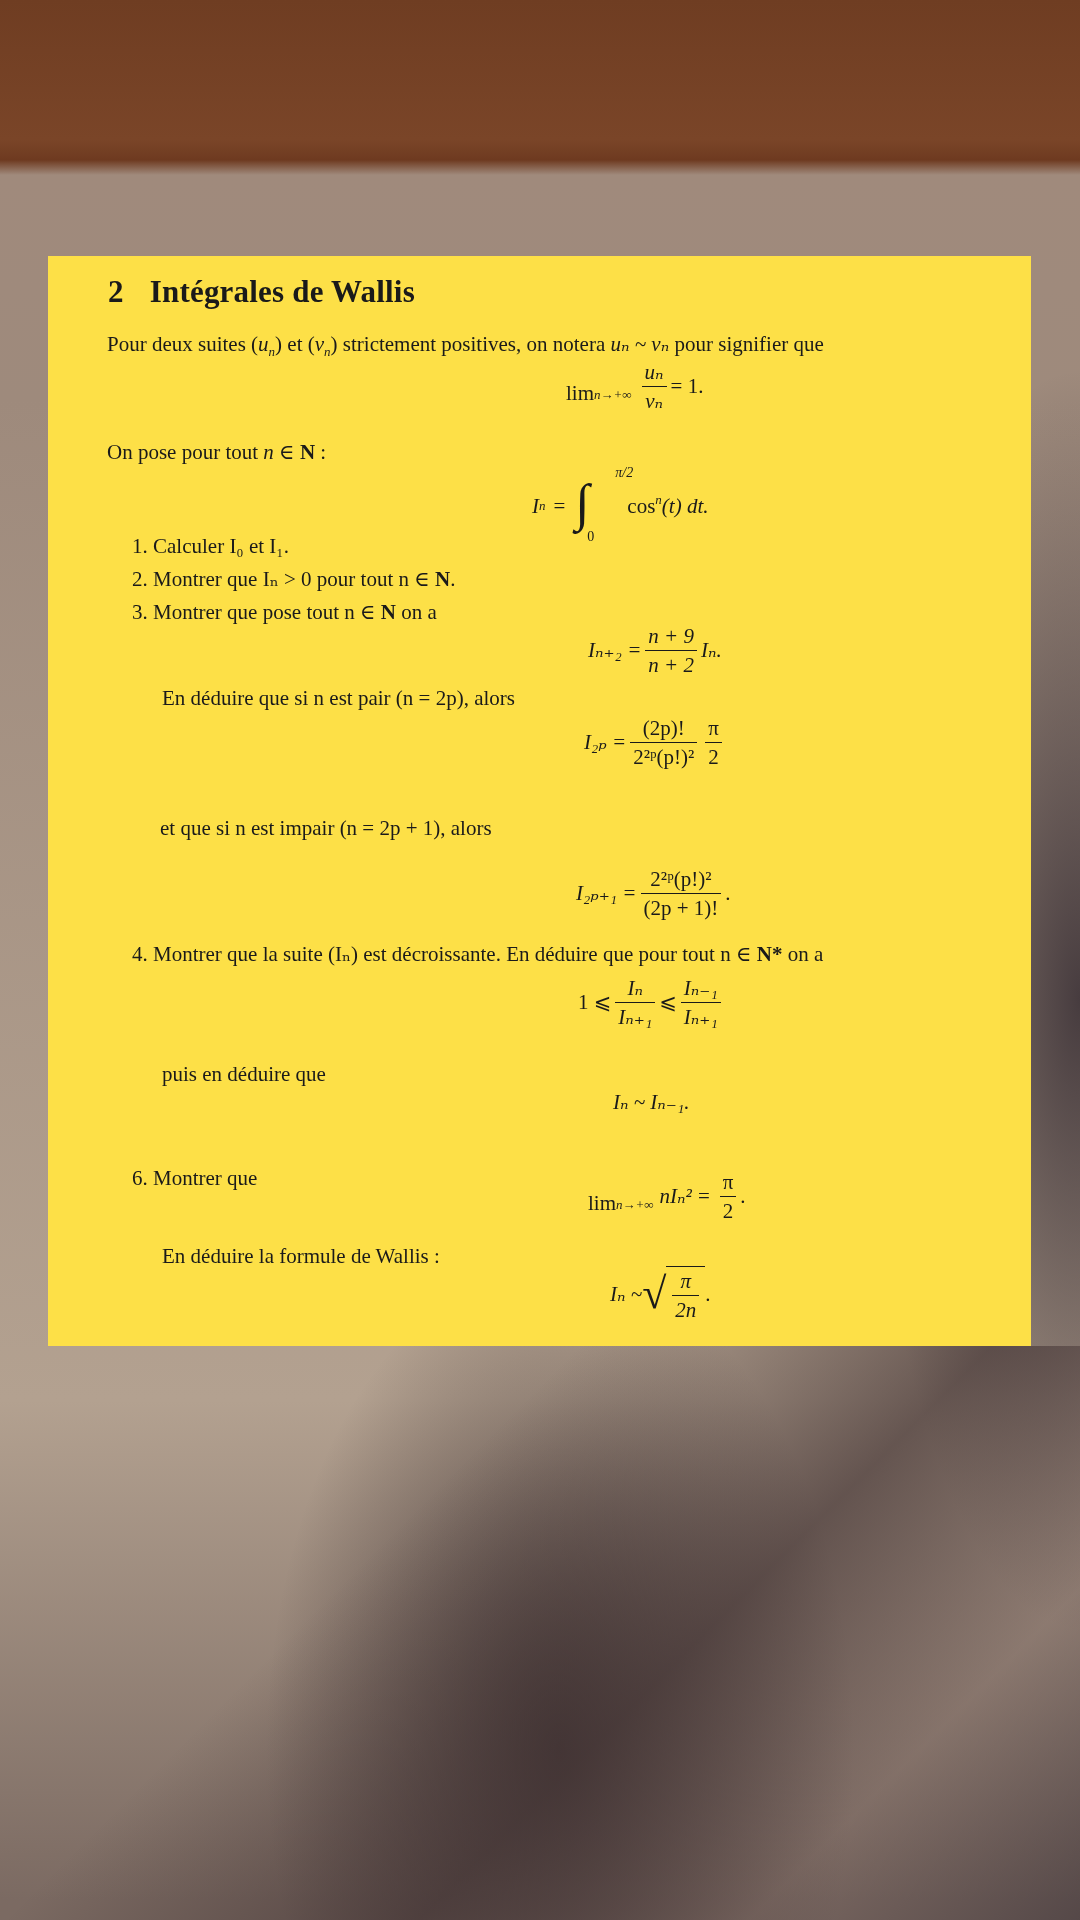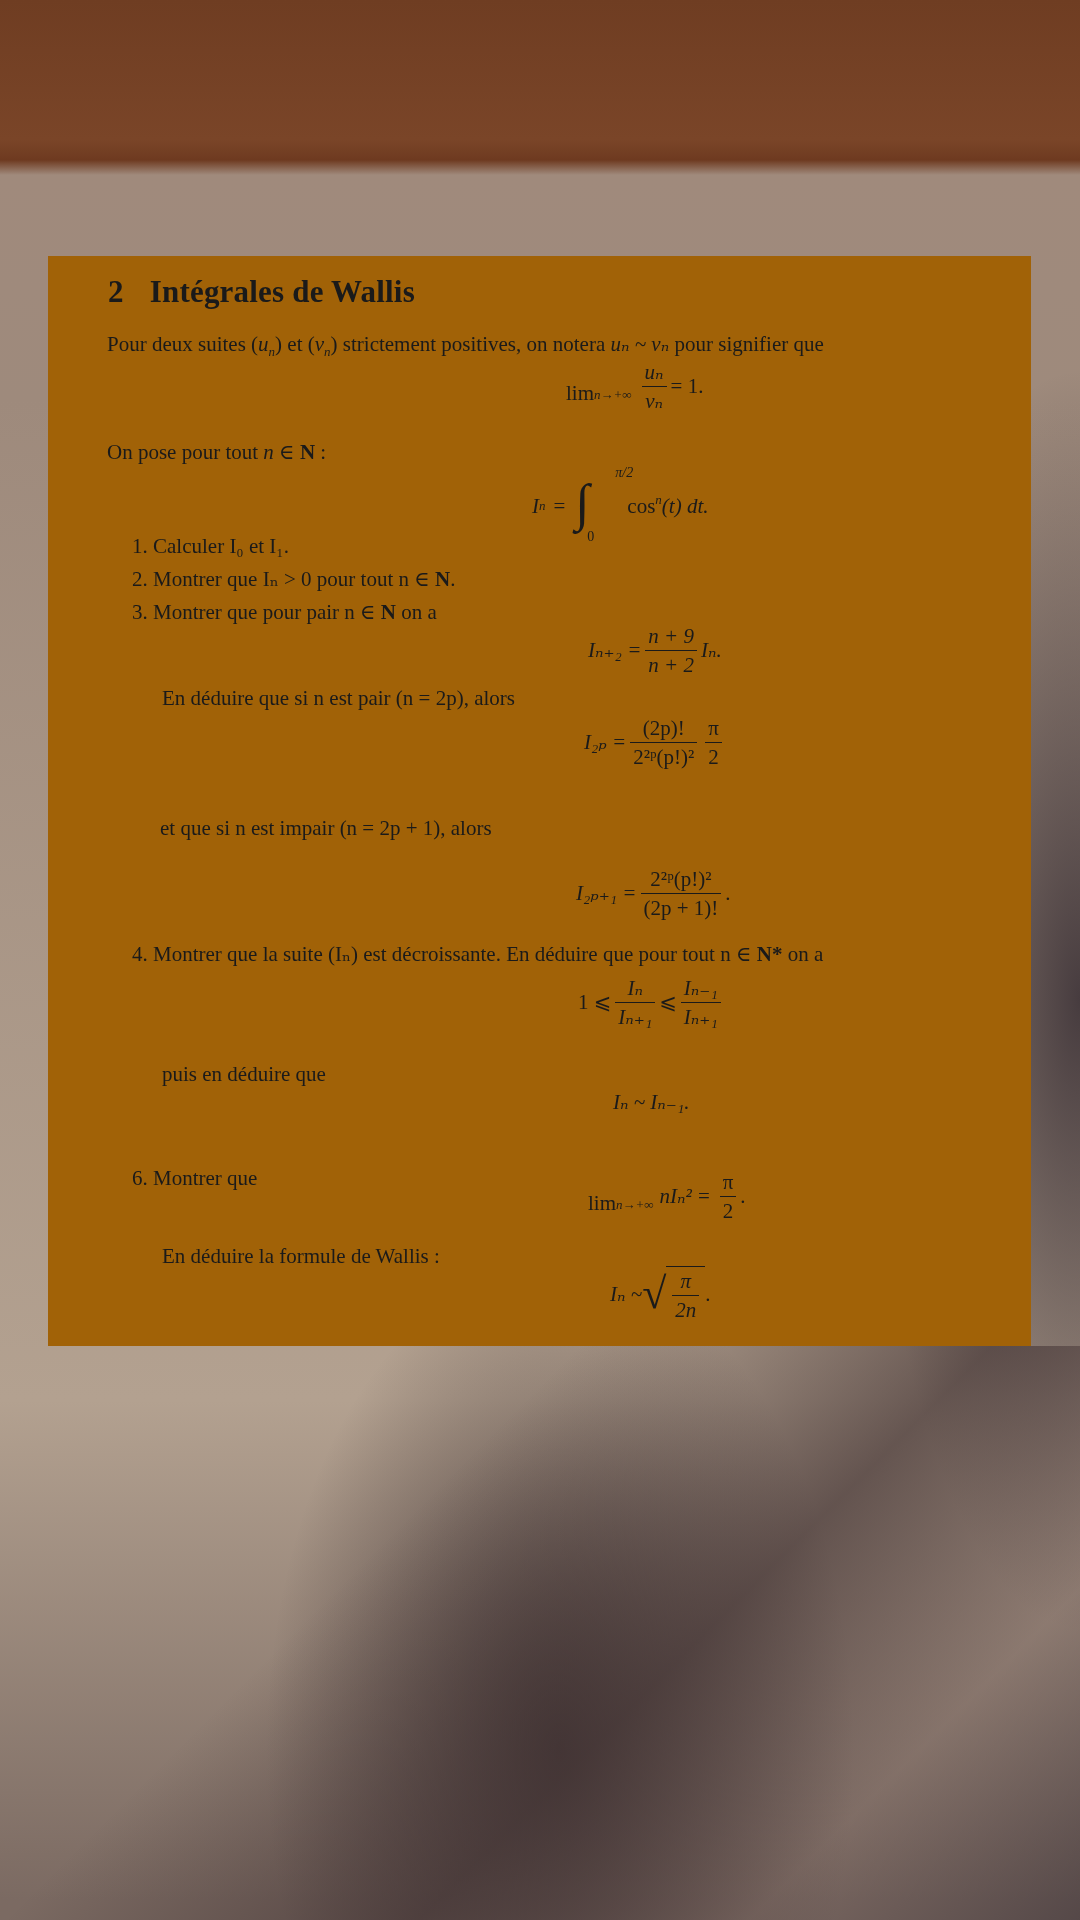--- a/index.html
+++ b/index.html
@@ -11,21 +11,21 @@
       linear-gradient(180deg, #6f3d22 0px, #7a4528 140px, #6e3a20 160px, #a08a7c 175px, #9e8a7c 400px, #b3a190 1400px, #7b6a62 1900px);
     font-family: "Liberation Serif", "DejaVu Serif", serif;
     color:#1a1a1a;
   }
   .shade {
     position:absolute; left:0; top:1346px; width:1080px; height:574px;
     background: linear-gradient(135deg, rgba(190,172,155,0) 35%, rgba(70,55,55,0.7) 60%, rgba(120,100,95,0.4) 80%, rgba(60,50,55,0.6) 100%);
   }
   .page {
     position:absolute; left:48px; top:256px; width:983px; height:1090px;
-    background:#a16207;
+    background:#fde047;
   }
   .heading {
     position:absolute; left:60px; top:18px;
     font-size:31px; font-weight:bold; letter-spacing:0.2px;
   }
   .heading .num { margin-right:26px; }
   .t {
     position:absolute; font-size:21px; white-space:nowrap; line-height:1;
   }
   .m { font-style:italic; }
@@ -99,21 +99,21 @@
     <span>Calculer I₀ et I₁.</span>
   </div>
 
   <div class="t" style="left:84px; top:313px;">
     <span>2.</span>
     <span>Montrer que Iₙ &gt; 0 pour tout n ∈ </span><span class="bold">N</span><span>.</span>
   </div>
 
   <div class="t" style="left:84px; top:346px;">
     <span>3.</span>
-    <span>Montrer que pour pair n ∈ </span><span class="bold">N</span><span> on a</span>
+    <span>Montrer que pose tout n ∈ </span><span class="bold">N</span><span> on a</span>
   </div>
 
   <div class="eq" style="left:540px; top:368px;">
     <span class="m">Iₙ₊₂ =</span>
     <span class="frac">
       <span class="num m">n + 9</span>
       <span class="bar"></span>
       <span class="den m">n + 2</span>
     </span>
     <span class="m">Iₙ.</span>

